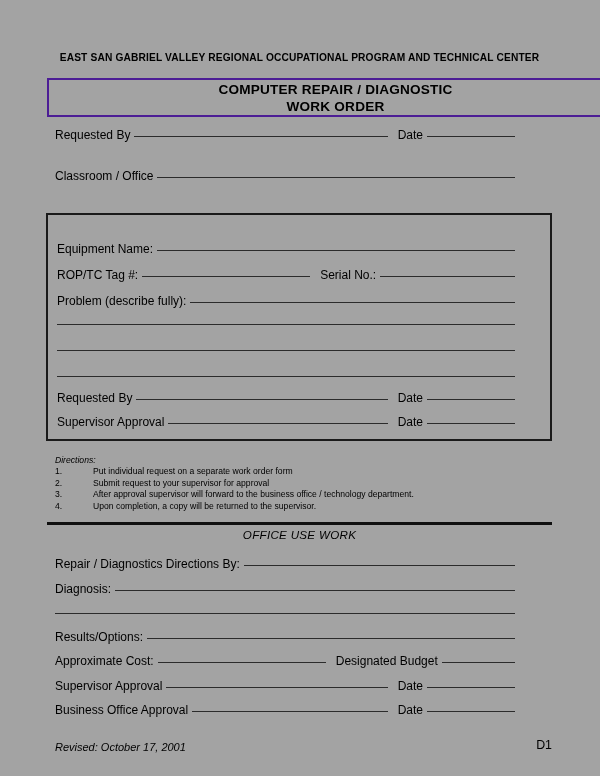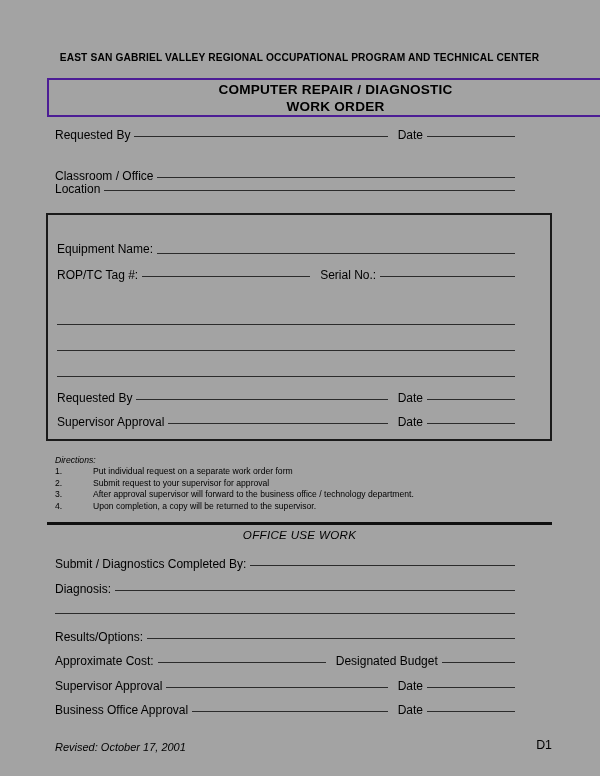--- a/index.html
+++ b/index.html
@@ -175,40 +175,40 @@
     <span class="gap"></span>
     <span class="field-label">Date</span>
     <span class="rule fixed-sm"></span>
   </div>
 
   <div class="field-row" style="left:55px; top:169px; width:460px;">
     <span class="field-label">Classroom / Office</span>
     <span class="rule"></span>
   </div>
 
-  <div class="field-row" style="left:55px; top:182px; width:460px;">
-    <span class="field-label">Location</span>
-    <span class="rule"></span>
-  </div>
 
   <div class="main-box"></div>
 
-  <div class="field-row" style="left:57px; top:242px; width:458px;align-items:flex-end;">
+  <div class="field-row" style="left:57px; top:242px; width:458px;">
     <span class="field-label">Equipment Name:</span>
     <span class="rule"></span>
   </div>
 
   <div class="field-row" style="left:57px; top:268px; width:458px;justify-content:space-between;">
     <span class="field-label">ROP/TC Tag #:</span>
     <span class="rule fixed-md"></span>
     <span class="gap"></span>
     <span class="field-label">Serial No.:</span>
     <span class="rule"></span>
   </div>
 
+  <div class="field-row" style="left:57px; top:294px; width:458px;">
+    <span class="field-label">Problem (describe fully):</span>
+    <span class="rule"></span>
+  </div>
 
   <div class="blank-rule" style="left:57px; top:324px; width:458px;"></div>
   <div class="blank-rule" style="left:57px; top:350px; width:458px;"></div>
   <div class="blank-rule" style="left:57px; top:376px; width:458px;"></div>
 
   <div class="field-row" style="left:57px; top:391px; width:458px;">
     <span class="field-label">Requested By</span>
     <span class="rule"></span>
     <span class="gap"></span>
     <span class="field-label">Date</span>
@@ -240,21 +240,21 @@
     <div class="dir-item">
       <span class="dir-num">4.</span>
       <span class="dir-text">Upon completion, a copy will be returned to the supervisor.</span>
     </div>
   </div>
 
   <div class="thick-rule"></div>
   <div class="office-title">OFFICE USE WORK</div>
 
   <div class="field-row" style="left:55px; top:557px; width:460px;">
-    <span class="field-label">Submit / Diagnostics Completed By:</span>
+    <span class="field-label">Repair / Diagnostics Directions By:</span>
     <span class="rule"></span>
   </div>
 
   <div class="field-row" style="left:55px; top:582px; width:460px;">
     <span class="field-label">Diagnosis:</span>
     <span class="rule"></span>
   </div>
 
   <div class="blank-rule" style="left:55px; top:613px; width:460px;"></div>
 

